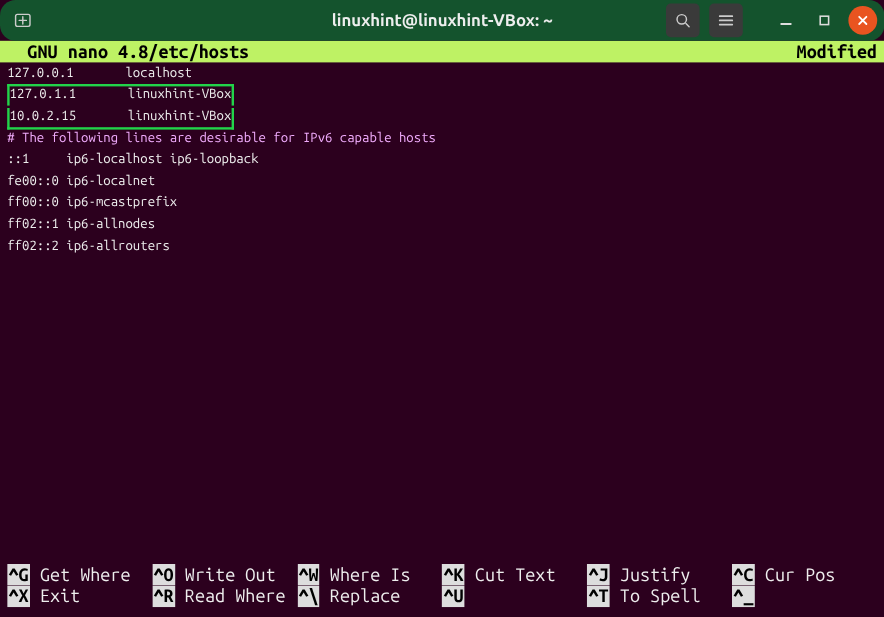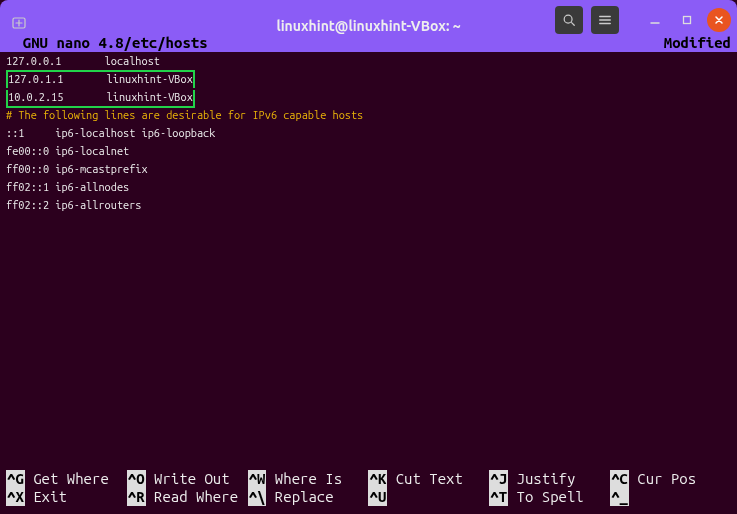--- a/index.html
+++ b/index.html
@@ -5,30 +5,31 @@
     * { margin: 0; padding: 0; box-sizing: border-box; }
     body {
       font-family: "Ubuntu Mono", "DejaVu Sans Mono", monospace;
       background: #2c001e;
       width: 737px;
       height: 514px;
       overflow: hidden;
       position: relative;
     }
     .titlebar {
-      background: #8b5cf6;
+      background: #14532d;
       height: 34px;
       display: flex;
-      align-items: flex-end;
+      align-items: center;
       padding: 0 6px;
       border-top-left-radius: 8px;
       border-top-right-radius: 8px;
       color: #ddd;
       font-size: 14px;
       position: relative;
+      border-radius: 13px;
     }
     .titlebar-left { display: flex; align-items: center; gap: 6px; }
     .tab-add {
       width: 26px; height: 22px;
       display: flex; align-items: center; justify-content: center;
       border-radius: 4px;
       fill: #ccc;
     }
     .title-text {
       position: absolute;
@@ -48,42 +49,42 @@
     }
     .tb-btn {
       width: 28px; height: 28px;
       display:flex; align-items:center; justify-content:center;
       border-radius: 4px;
       background: #3a3a3a;
       fill:#ccc;
     }
     .close-btn { background: #e95420; fill: #fff; }
     .status-line {
-      background: #8b5cf6;
+      background: #bef264;
       color: #000;
       font-weight: bold;
       font-size: 15px;
       line-height: 18px;
       height: 18px;
       padding: 0 6px;
       display: flex;
       white-space: pre;
     }
     .status-left { flex: 0 0 auto; }
     .status-center { flex: 1; text-align: left; }
     .status-right { flex: 0 0 auto; margin-left: 29px; }
     .content {
       font-size: 11px;
       line-height: 18px;
       color: #eee;
       white-space: pre;
       padding: 0 6px;
     }
     .content-row { height: 18px; }
-    .comment { color: #eab308; }
+    .comment { color: #f0abfc; }
     .highlight { border: 2px solid #22d34a; display: inline-block; height: 18px; line-height: 15px; box-sizing: border-box; margin-top: -1px; text-align: center; }
     .shortcuts {
       position: absolute;
       bottom: 8px;
       left: 6px;
       right: 6px;
       font-size: 15px;
       line-height: 18px;
       color: #eee;
     }

